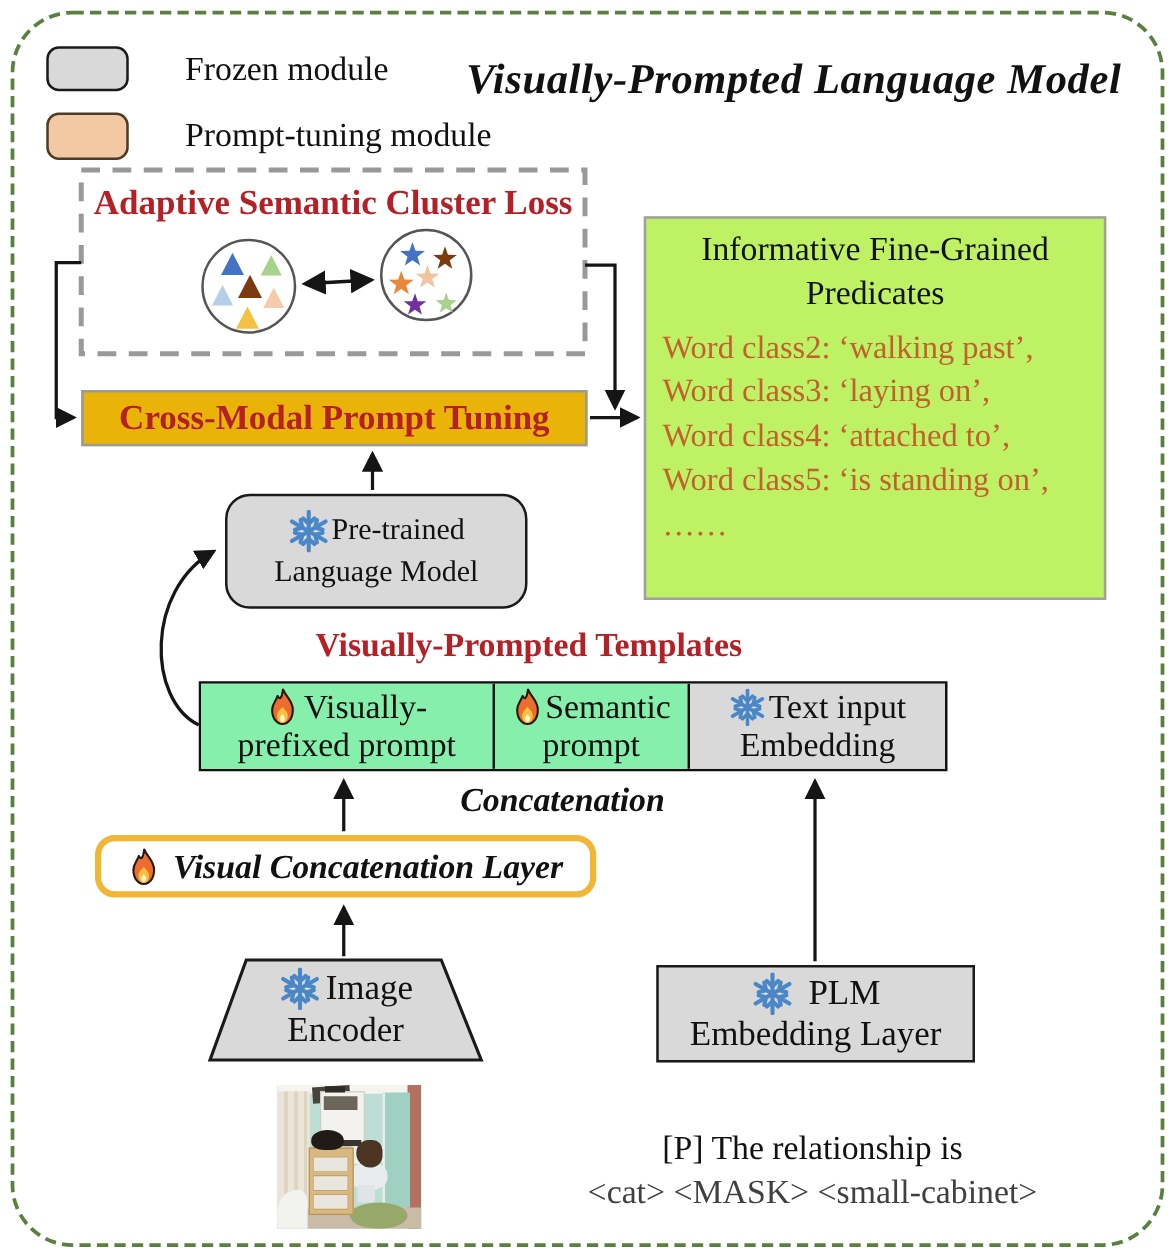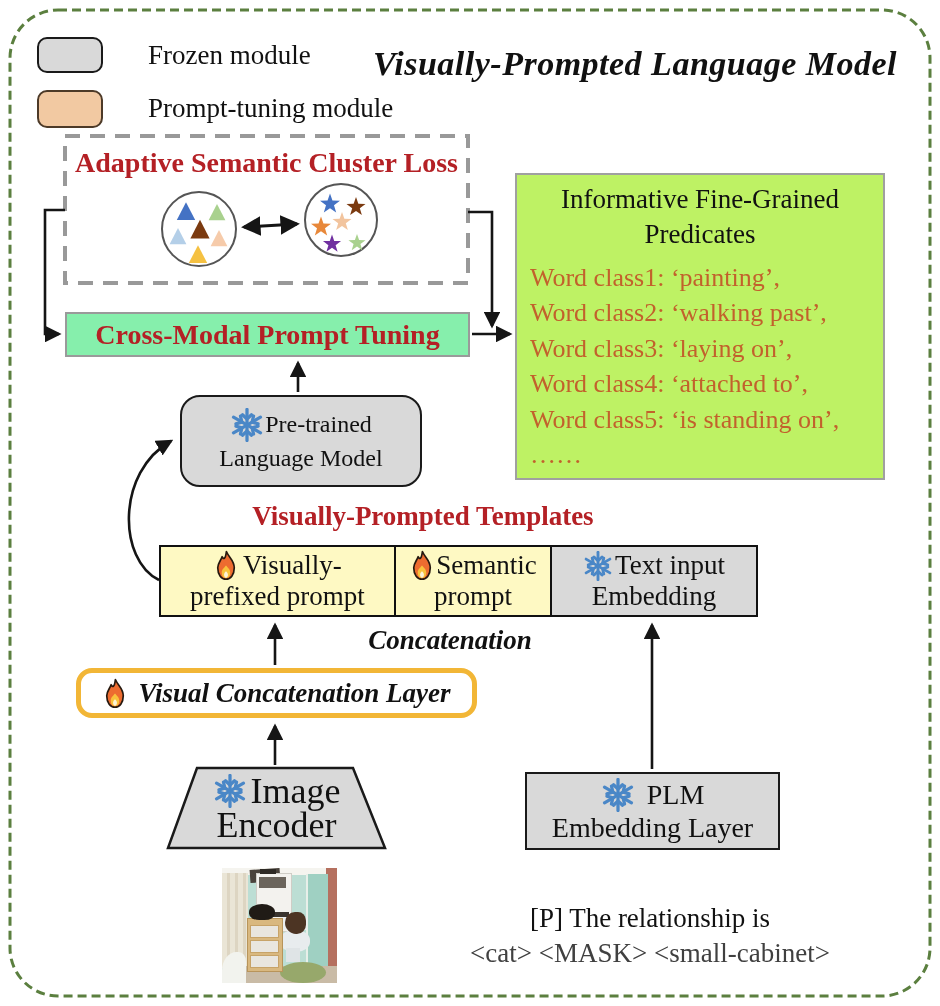--- a/index.html
+++ b/index.html
@@ -11,30 +11,30 @@
   .abs{position:absolute;box-sizing:border-box;z-index:3;}
   .cc{display:flex;align-items:center;justify-content:center;}
   .col{display:flex;flex-direction:column;align-items:center;justify-content:center;}
   .red{color:#b42025;}
   .swatch{border:2px solid #1a1a1a;border-radius:10px;}
   .sw-frozen{background:#d9d9d9;}
   .sw-tuning{background:#f2c9a2;border-color:#4d3a28;}
   .lbl27{font-size:27px;}
   .title{font-size:34px;font-style:italic;font-weight:600;letter-spacing:.5px;}
   .ascl-h{font-size:28px;font-weight:700;}
-  .cmbox{background:#86efac;border:2px solid #9a9a9a;font-size:28px;font-weight:600;}
+  .cmbox{background:#eab308;border:2px solid #9a9a9a;font-size:28px;font-weight:600;}
   .predbox{background:#bef264;border:2px solid #a0a0a0;}
   .pred-title{font-size:27px;line-height:35px;text-align:center;width:100%;}
   .pitem{font-size:26px;line-height:35.4px;white-space:nowrap;color:#c2612c;}
   .plmbox{background:#d9d9d9;border:2px solid #1a1a1a;border-radius:20px;font-size:24px;line-height:33px;}
   .tmpl-h{font-size:27px;font-weight:600;}
   .prow{display:flex;border:2.5px solid #111;}
   .pcell{display:flex;flex-direction:column;align-items:center;justify-content:center;font-size:27px;line-height:31px;}
   .pcell+.pcell{border-left:2.5px solid #111;}
-  .c-tuning{background:#fef9c3;text-align:center;}
+  .c-tuning{background:#86efac;text-align:center;}
   .c-frozen{background:#d9d9d9;}
   .l1{display:flex;align-items:center;gap:4px;}
   .concat{font-size:27px;font-style:italic;font-weight:600;}
   .vtl{background:#fff;border:5px solid #f2b636;border-radius:16px;display:flex;align-items:center;justify-content:center;gap:10px;
        font-size:27px;font-style:italic;font-weight:600;}
   .embbox{background:#d9d9d9;border:2.5px solid #1a1a1a;font-size:28px;line-height:32px;}
   .query1{font-size:27px;line-height:35px;}
   .query2{font-size:27px;line-height:35px;color:#404040;}
   .sf{width:30px;height:30px;color:#4a87c7;flex:0 0 auto;}
   .sf-big{width:34px;height:34px;}
@@ -100,21 +100,20 @@
   <div class="abs ascl-h red cc" style="left:65px;top:146px;width:403px;height:34px;">Adaptive Semantic Cluster Loss</div>
 
   <div class="abs cmbox cc red" style="left:65px;top:312px;width:405px;height:45px;">Cross-Modal Prompt Tuning</div>
 
   <div class="abs predbox" style="left:515px;top:173px;width:370px;height:307px;">
     <div class="pred-title" style="position:absolute;top:7px;">
       <div>Informative Fine-Grained</div>
       <div>Predicates</div>
     </div>
     <div style="position:absolute;left:13px;top:85px;">
-      <div class="pitem">Word class1: ‘painting’,</div>
       <div class="pitem">Word class2: ‘walking past’,</div>
       <div class="pitem">Word class3: ‘laying on’,</div>
       <div class="pitem">Word class4: ‘attached to’,</div>
       <div class="pitem">Word class5: ‘is standing on’,</div>
       <div class="pitem">……</div>
     </div>
   </div>
 
   <div class="abs plmbox col" style="left:180px;top:395px;width:242px;height:92px;">
     <div class="l1" style="gap:1px;">
@@ -160,21 +159,21 @@
 
   <div class="abs concat cc" style="left:325px;top:624px;width:250px;height:32px;">Concatenation</div>
 
   <div class="abs vtl" style="left:76px;top:668px;width:401px;height:50px;">
     <svg class="fl" viewBox="0 0 20 24">
         <use href="#flame6"></use>
       </svg>
     <span>Visual Concatenation Layer</span>
   </div>
 
-  <div class="abs col" style="left:168px;top:768px;width:217px;height:80px;font-size:36px;line-height:34px;">
+  <div class="abs col" style="left:168px;top:768px;width:217px;height:80px;font-size:28px;line-height:34px;">
     <div class="l1" style="gap:4px;">
       <svg class="sf sf-big" viewBox="-12 -12 24 24">
           <use href="#snow6"></use>
         </svg>
       <span>Image</span>
     </div>
     <div>Encoder</div>
   </div>
 
   <div class="abs embbox col" style="left:525px;top:772px;width:255px;height:78px;">

